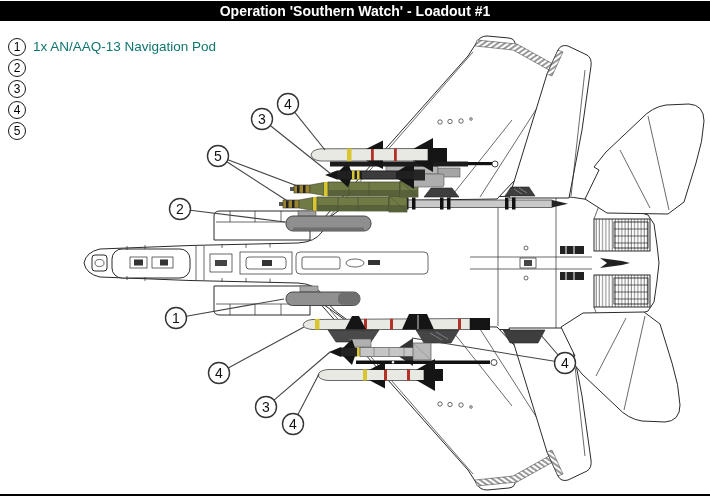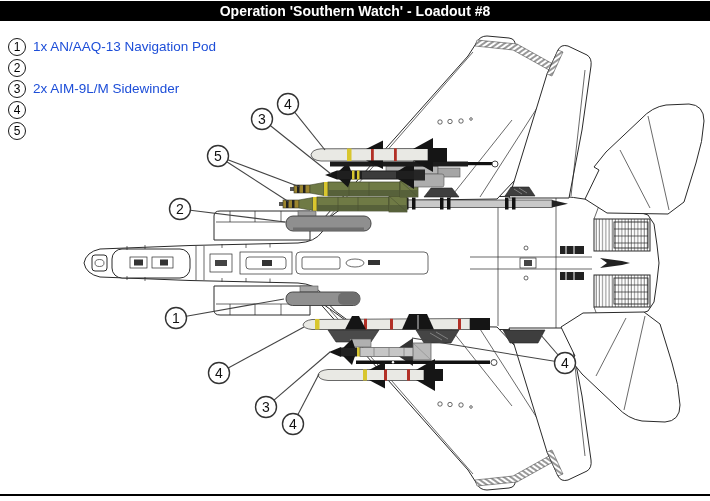--- a/index.html
+++ b/index.html
@@ -7,50 +7,49 @@
          font-family:"Liberation Sans",sans-serif;}
   #titlebar{position:absolute;left:0;top:1px;width:710px;height:20px;
             background:var(--title-bg,#000);color:var(--title-fg,#fff);
             font-size:14px;font-weight:bold;text-align:center;line-height:20px;z-index:5;}
   #bottomrule{position:absolute;left:0;top:494px;width:710px;height:2px;background:#000;z-index:5;}
   #legend{position:absolute;left:8px;top:36px;z-index:6;}
   .legend-item{display:flex;align-items:center;height:21px;}
   .legend-num{width:16px;height:16px;border:1.4px solid #1a1a1a;border-radius:50%;
               font-size:12px;line-height:16px;text-align:center;color:#000;flex:0 0 auto;
               background:#fff;}
-  .legend-label{margin-left:7px;font-size:13.5px;color:#1d4ed8;white-space:nowrap;text-align:center;}
+  .legend-label{margin-left:7px;font-size:13.5px;color:#0f766e;white-space:nowrap;text-align:center;}
   svg{position:absolute;left:0;top:0;}
   .lnt{stroke:#2a2a2a;stroke-width:.7;fill:none;}
   .wh{fill:#fff;stroke:#2a2a2a;stroke-width:1;stroke-linejoin:round;}
   .amr{fill:var(--amraam-body,#e9e9e4);stroke:#444;stroke-width:.8;}
   .yb{fill:var(--band-yellow,#d8c62e);}
   .rb{fill:var(--band-red,#b23026);}
   .bk{fill:var(--fin-black,#151515);}
   .olv{fill:var(--gbu-olive,#6f7a45);}
   .olvd{fill:var(--gbu-olive-dark,#57613a);}
   .callout-circle{fill:#fff;stroke:#333;stroke-width:1.4;}
   .callout-num{font-family:"Liberation Sans",sans-serif;font-size:14px;fill:#111;text-anchor:middle;}
   .leader{stroke:#444;stroke-width:1.1;fill:none;}
 </style>
 </head>
 <body>
 
 <div id="stage">
-  <div id="titlebar">Operation 'Southern Watch' - Loadout #8</div>
+  <div id="titlebar">Operation 'Southern Watch' - Loadout #1</div>
   <div id="legend">
       <div class="legend-item">
         <span class="legend-num">1</span>
         <span class="legend-label">1x AN/AAQ-13 Navigation Pod</span>
       </div>
       <div class="legend-item">
         <span class="legend-num">2</span>
       </div>
       <div class="legend-item">
         <span class="legend-num">3</span>
-        <span class="legend-label">2x AIM-9L/M Sidewinder</span>
       </div>
       <div class="legend-item">
         <span class="legend-num">4</span>
       </div>
       <div class="legend-item">
         <span class="legend-num">5</span>
       </div>
     </div>
   <div id="bottomrule"></div>
 

